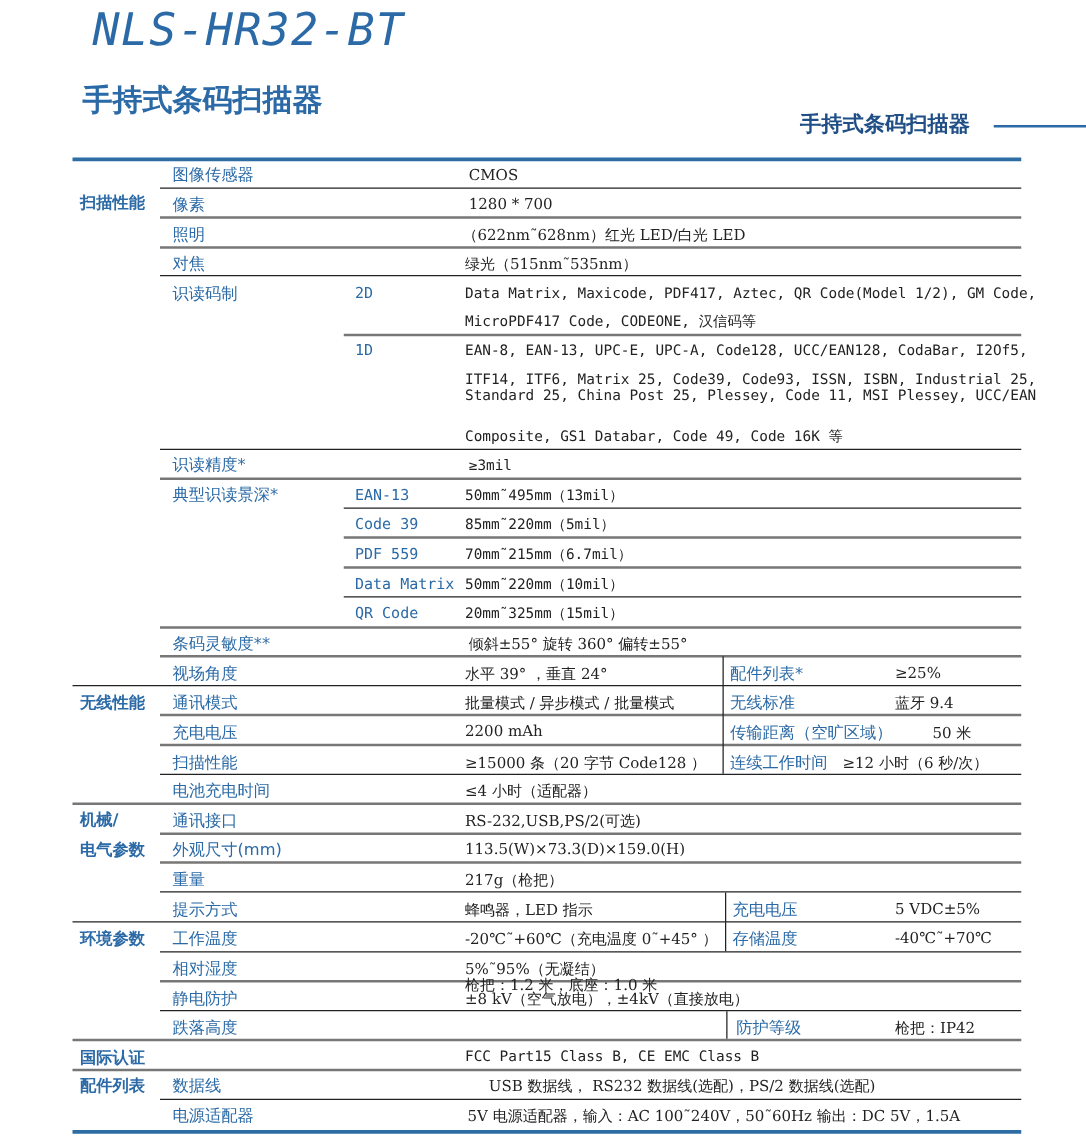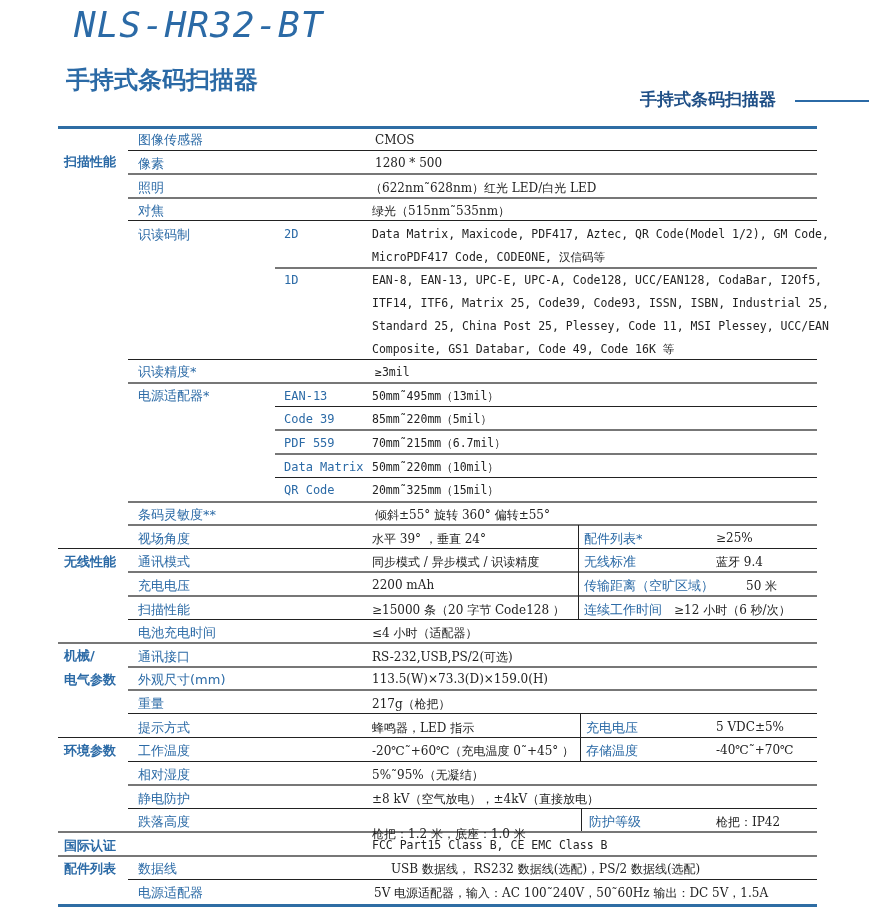--- a/index.html
+++ b/index.html
@@ -65,61 +65,61 @@
 <div class="hline grey" style="left:58px;width:759px;top:855px"></div>
 <div class="hline" style="left:128px;width:689px;top:879px"></div>
 
 <div class="vline" style="left:578px;top:525px;height:94px"></div>
 <div class="vline" style="left:580px;top:714px;height:47px"></div>
 <div class="vline" style="left:581px;top:809px;height:22px"></div>
 
 <div class="lbl" style="left:138px;top:131px">图像传感器</div>
 <div class="val" style="left:375px;top:133px">CMOS</div>
 <div class="lbl" style="left:138px;top:155px">像素</div>
-<div class="val" style="left:375px;top:156px">1280 * 500</div>
+<div class="val" style="left:375px;top:156px">1280 * 700</div>
 <div class="lbl" style="left:138px;top:179px">照明</div>
 <div class="val" style="left:370px;top:180px">（622nm˜628nm）红光 LED/白光 LED</div>
 <div class="lbl" style="left:138px;top:202px">对焦</div>
 <div class="val" style="left:372px;top:203px">绿光（515nm˜535nm）</div>
 
 <div class="lbl" style="left:138px;top:226px">识读码制</div>
 <div class="sub" style="top:227px">2D</div>
 <div class="val mono" style="left:372px;top:227px">Data Matrix, Maxicode, PDF417, Aztec, QR Code(Model 1/2), GM Code,</div>
 <div class="val mono" style="left:372px;top:250px">MicroPDF417 Code, CODEONE, 汉信码等</div>
 <div class="sub" style="top:273px">1D</div>
 <div class="val mono" style="left:372px;top:273px">EAN-8, EAN-13, UPC-E, UPC-A, Code128, UCC/EAN128, CodaBar, I2Of5,</div>
 <div class="val mono" style="left:372px;top:296px">ITF14, ITF6, Matrix 25, Code39, Code93, ISSN, ISBN, Industrial 25,</div>
-<div class="val mono" style="left:372px;top:319px">Standard 25, China Post 25, Plessey, Code 11, MSI Plessey, UCC/EAN</div>
+<div class="val mono" style="left:372px;top:309px">Standard 25, China Post 25, Plessey, Code 11, MSI Plessey, UCC/EAN</div>
 <div class="val mono" style="left:372px;top:342px">Composite, GS1 Databar, Code 49, Code 16K 等</div>
 
 <div class="lbl" style="left:138px;top:363px">识读精度*</div>
 <div class="val mono" style="left:375px;top:365px">≥3mil</div>
 
-<div class="lbl" style="left:138px;top:387px">电源适配器*</div>
+<div class="lbl" style="left:138px;top:387px">典型识读景深*</div>
 <div class="sub" style="top:389px">EAN-13</div>
 <div class="val mono" style="left:372px;top:389px">50mm˜495mm（13mil）</div>
 <div class="sub" style="top:412px">Code 39</div>
 <div class="val mono" style="left:372px;top:412px">85mm˜220mm（5mil）</div>
 <div class="sub" style="top:436px">PDF 559</div>
 <div class="val mono" style="left:372px;top:436px">70mm˜215mm（6.7mil）</div>
 <div class="sub" style="top:460px">Data Matrix</div>
 <div class="val mono" style="left:372px;top:460px">50mm˜220mm（10mil）</div>
 <div class="sub" style="top:483px">QR Code</div>
 <div class="val mono" style="left:372px;top:483px">20mm˜325mm（15mil）</div>
 
 <div class="lbl" style="left:138px;top:506px">条码灵敏度**</div>
 <div class="val" style="left:375px;top:507px">倾斜±55°  旋转 360°  偏转±55°</div>
 
 <div class="lbl" style="left:138px;top:530px">视场角度</div>
 <div class="val" style="left:372px;top:531px">水平 39° ，垂直 24°</div>
 <div class="lbl" style="left:584px;top:530px">配件列表*</div>
 <div class="val" style="left:716px;top:531px">≥25%</div>
 
 <div class="lbl" style="left:138px;top:553px">通讯模式</div>
-<div class="val" style="left:372px;top:554px">同步模式 / 异步模式 / 识读精度</div>
+<div class="val" style="left:372px;top:554px">批量模式 / 异步模式 / 批量模式</div>
 <div class="lbl" style="left:584px;top:553px">无线标准</div>
 <div class="val" style="left:716px;top:554px">蓝牙 9.4</div>
 <div class="lbl" style="left:138px;top:577px">充电电压</div>
 <div class="val" style="left:372px;top:578px">2200 mAh</div>
 <div class="lbl" style="left:584px;top:577px">传输距离（空旷区域）</div>
 <div class="val" style="left:746px;top:578px">50 米</div>
 <div class="lbl" style="left:138px;top:601px">扫描性能</div>
 <div class="val" style="left:372px;top:602px">≥15000 条（20 字节 Code128 ）</div>
 <div class="lbl" style="left:584px;top:601px">连续工作时间</div>
 <div class="val" style="left:674px;top:602px">≥12 小时（6 秒/次）</div>
@@ -139,21 +139,21 @@
 
 <div class="lbl" style="left:138px;top:742px">工作温度</div>
 <div class="val" style="left:372px;top:743px">-20℃˜+60℃（充电温度 0˜+45° ）</div>
 <div class="lbl" style="left:586px;top:742px">存储温度</div>
 <div class="val" style="left:716px;top:743px">-40℃˜+70℃</div>
 <div class="lbl" style="left:138px;top:766px">相对湿度</div>
 <div class="val" style="left:372px;top:767px">5%˜95%（无凝结）</div>
 <div class="lbl" style="left:138px;top:790px">静电防护</div>
 <div class="val" style="left:372px;top:791px">±8 kV（空气放电），±4kV（直接放电）</div>
 <div class="lbl" style="left:138px;top:813px">跌落高度</div>
-<div class="val" style="left:372px;top:826px">枪把：1.2 米，底座：1.0 米</div>
+<div class="val" style="left:372px;top:780px">枪把：1.2 米，底座：1.0 米</div>
 <div class="lbl" style="left:589px;top:813px">防护等级</div>
 <div class="val" style="left:716px;top:814px">枪把：IP42</div>
 
 <div class="val mono" style="left:372px;top:838px">FCC Part15 Class  B, CE EMC Class  B</div>
 
 <div class="lbl" style="left:138px;top:860px">数据线</div>
 <div class="val" style="left:391px;top:861px">USB 数据线， RS232 数据线(选配)，PS/2 数据线(选配)</div>
 <div class="lbl" style="left:138px;top:884px">电源适配器</div>
 <div class="val" style="left:374px;top:885px">5V 电源适配器，输入：AC 100˜240V，50˜60Hz 输出：DC 5V，1.5A</div>
 

